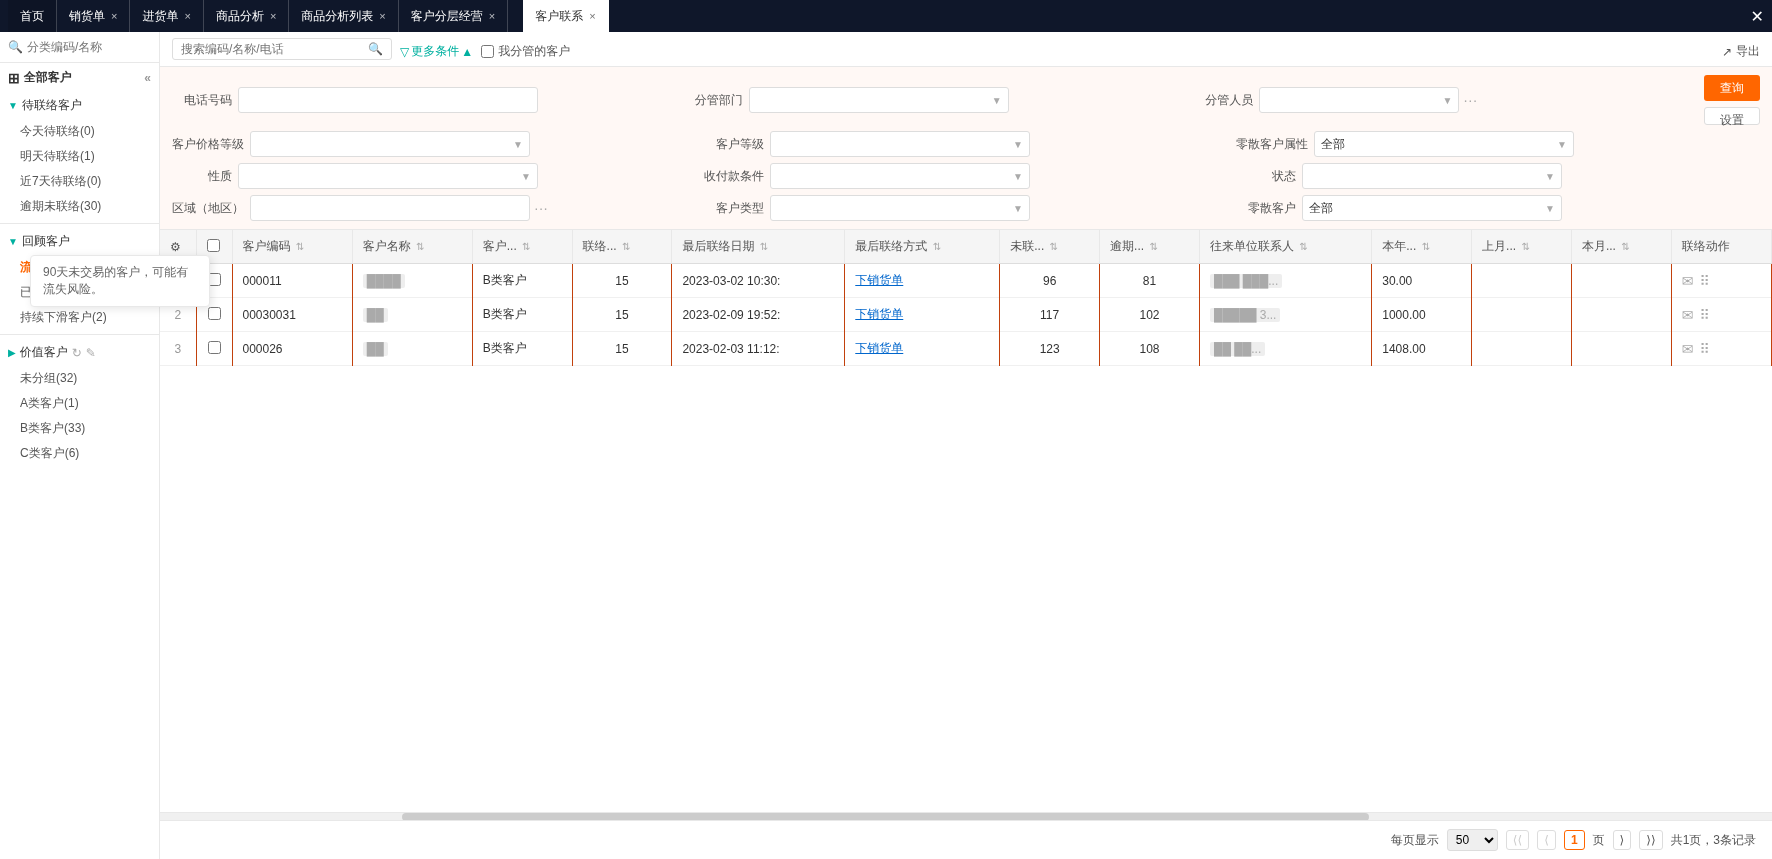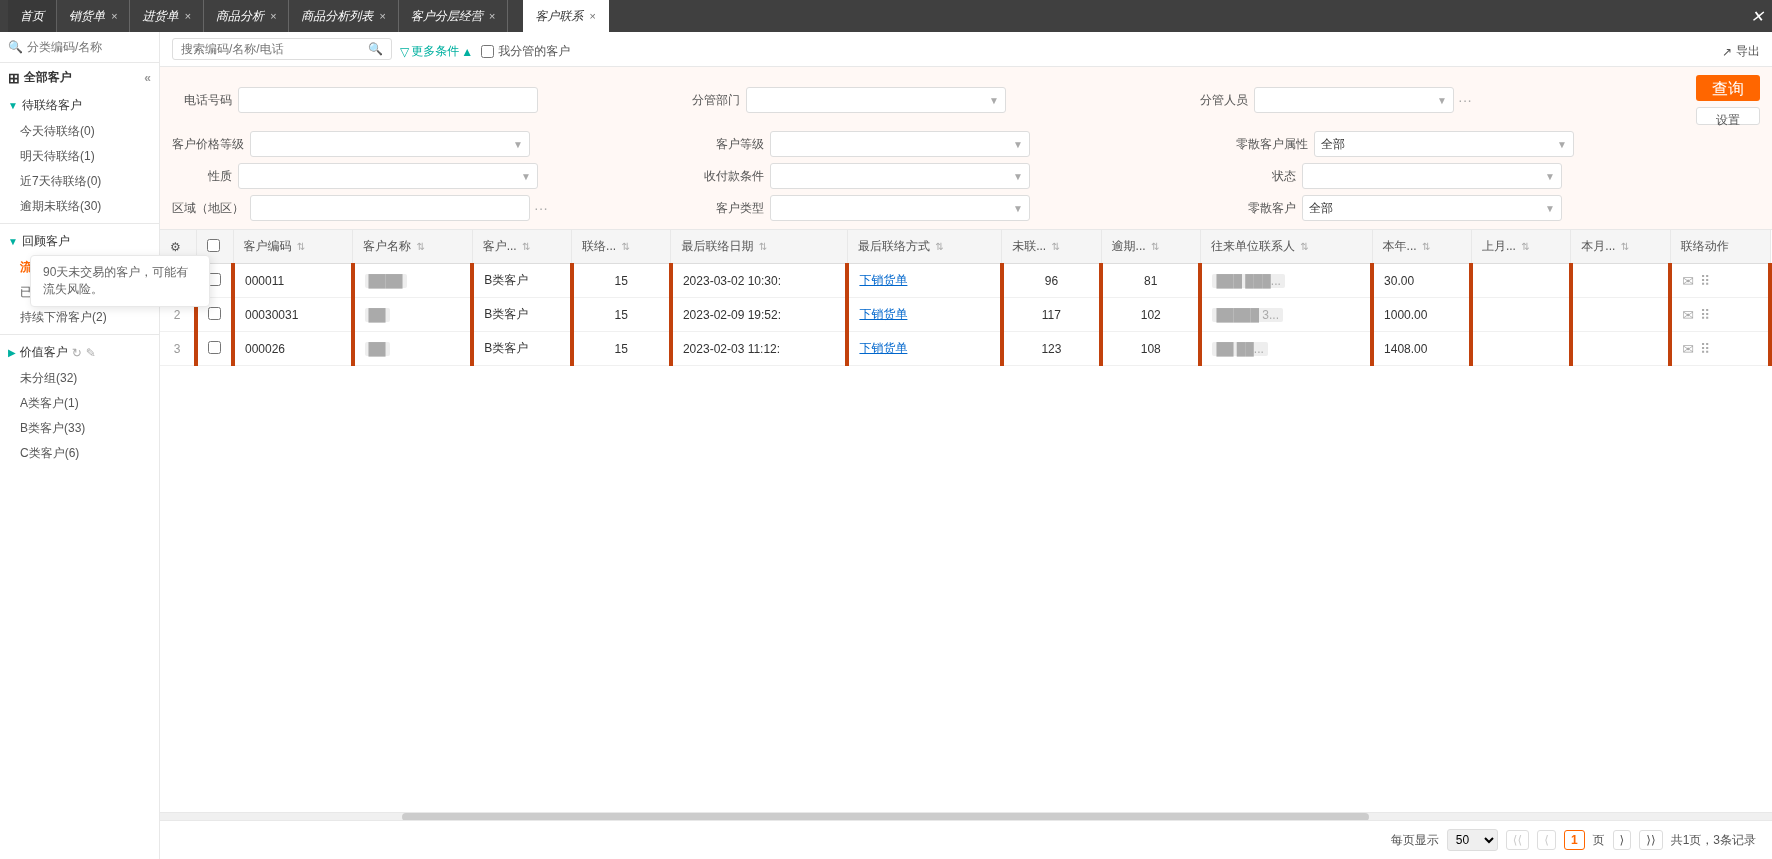--- a/index.html
+++ b/index.html
@@ -2,25 +2,24 @@
 <html><head>
   <meta charset="utf-8">
   <style>
     * { box-sizing: border-box; margin: 0; padding: 0; font-family: 'Microsoft YaHei', Arial, sans-serif; font-size: 12px; }
     body { background: #f5f5f5; overflow: hidden; }
 
     
     .top-nav {
       display: flex;
       align-items: center;
-      background: #404040;
+      background: #0f172a;
       height: 32px;
       padding: 0 8px;
       color: white;
-      font-style: italic;
     }
     .top-nav .nav-tab {
       display: flex;
       align-items: center;
       height: 100%;
       padding: 0 12px;
       cursor: pointer;
       color: white;
       font-size: 12px;
       border-right: 1px solid rgba(255,255,255,0.2);
@@ -221,21 +220,21 @@
       color: #333;
     }
     .adv-select .chevron { color: #aaa; font-size: 10px; }
     .adv-more { color: #aaa; cursor: pointer; font-size: 14px; margin-left: 4px; }
     .query-btn {
       background: #ff6600;
       color: white;
       border: none;
       border-radius: 3px;
       padding: 4px 16px;
-      font-size: 16px;
+      font-size: 12px;
       cursor: pointer;
       height: 26px;
     }
     .setting-btn {
       background: white;
       color: #555;
       border: 1px solid #ddd;
       border-radius: 3px;
       padding: 4px 12px;
       font-size: 12px;
@@ -271,21 +270,21 @@
       cursor: pointer;
     }
     table thead th .sort-icon { color: #aaa; font-size: 10px; margin-left: 2px; }
     table tbody tr {
       border-bottom: 1px solid #f0f0f0;
     }
     table tbody td {
       padding: 8px 10px;
       color: #333;
       white-space: nowrap;
-      border-right: 4px solid #c2410c;
+      border-right: 1px solid #c2410c;
     }
     table tbody td.link { color: #0066cc; cursor: pointer; text-decoration: underline; }
     table tbody td.center { text-align: center; }
     .row-num { color: #999; }
     .blurred { color: #aaa; background: #eee; border-radius: 2px; padding: 0 4px; display: inline-block; }
 
     
     .action-icons { display: flex; gap: 6px; align-items: center; }
     .action-icon { color: #aaa; cursor: pointer; font-size: 14px; }
 

